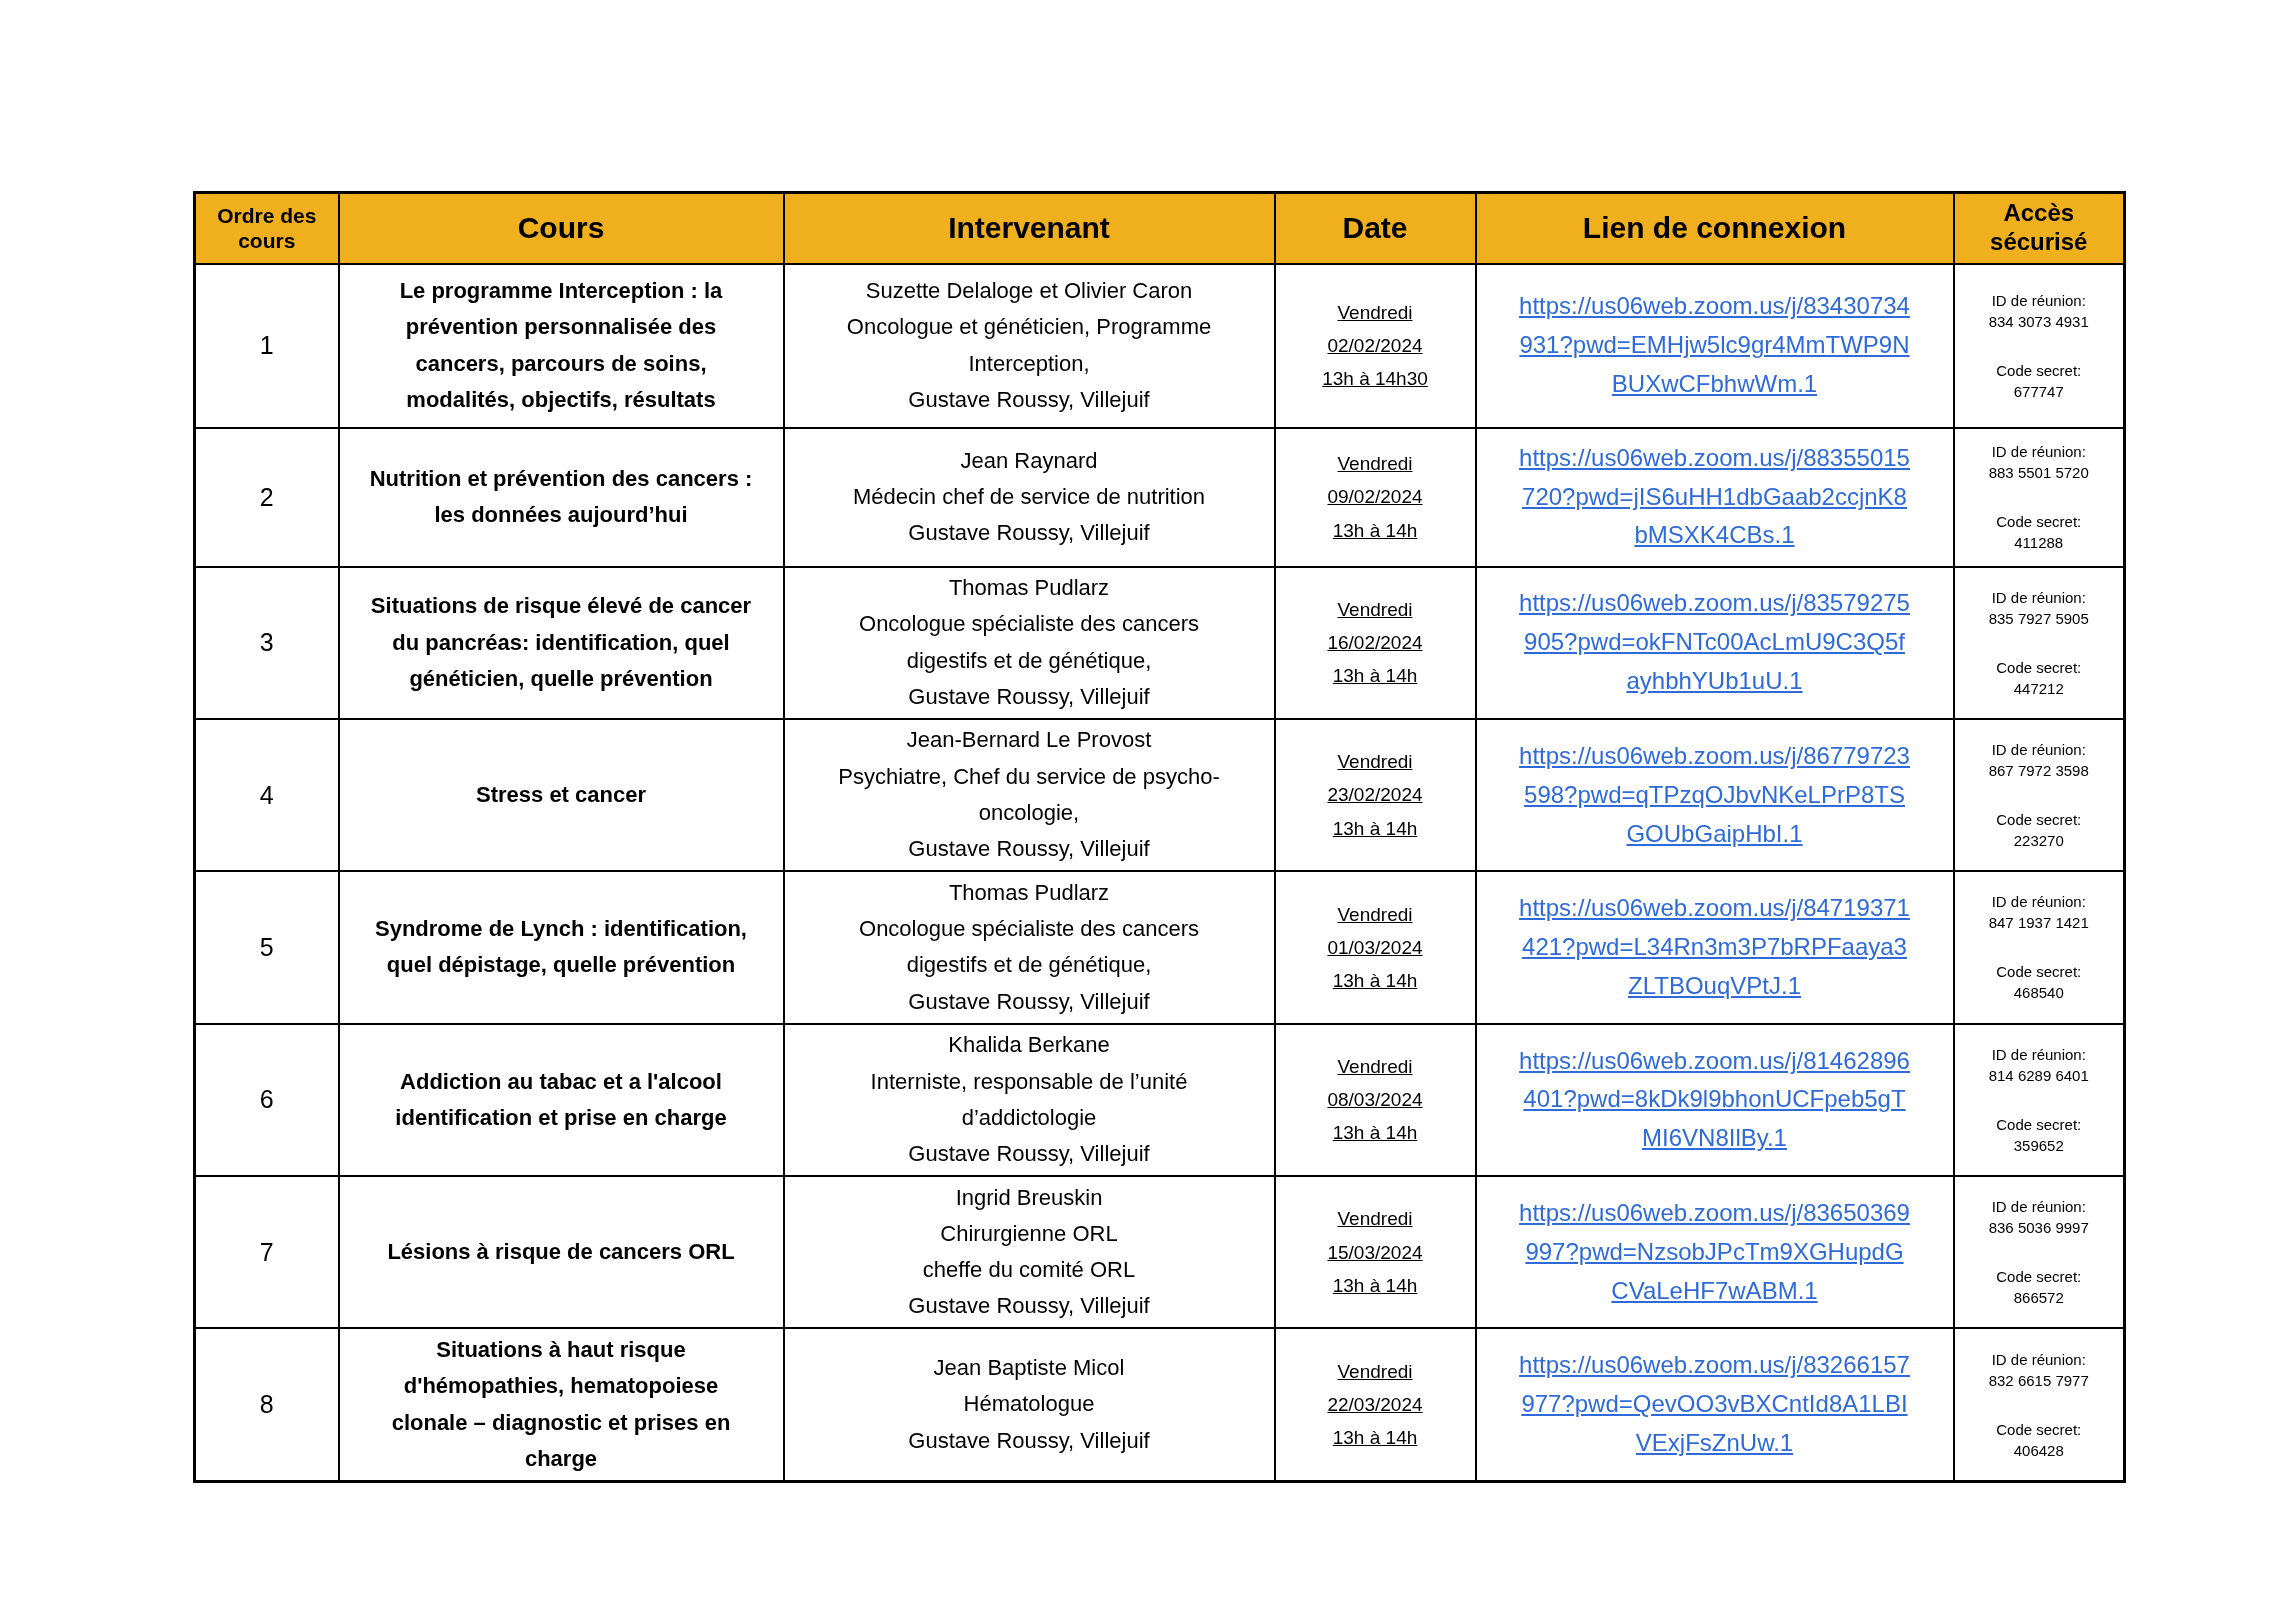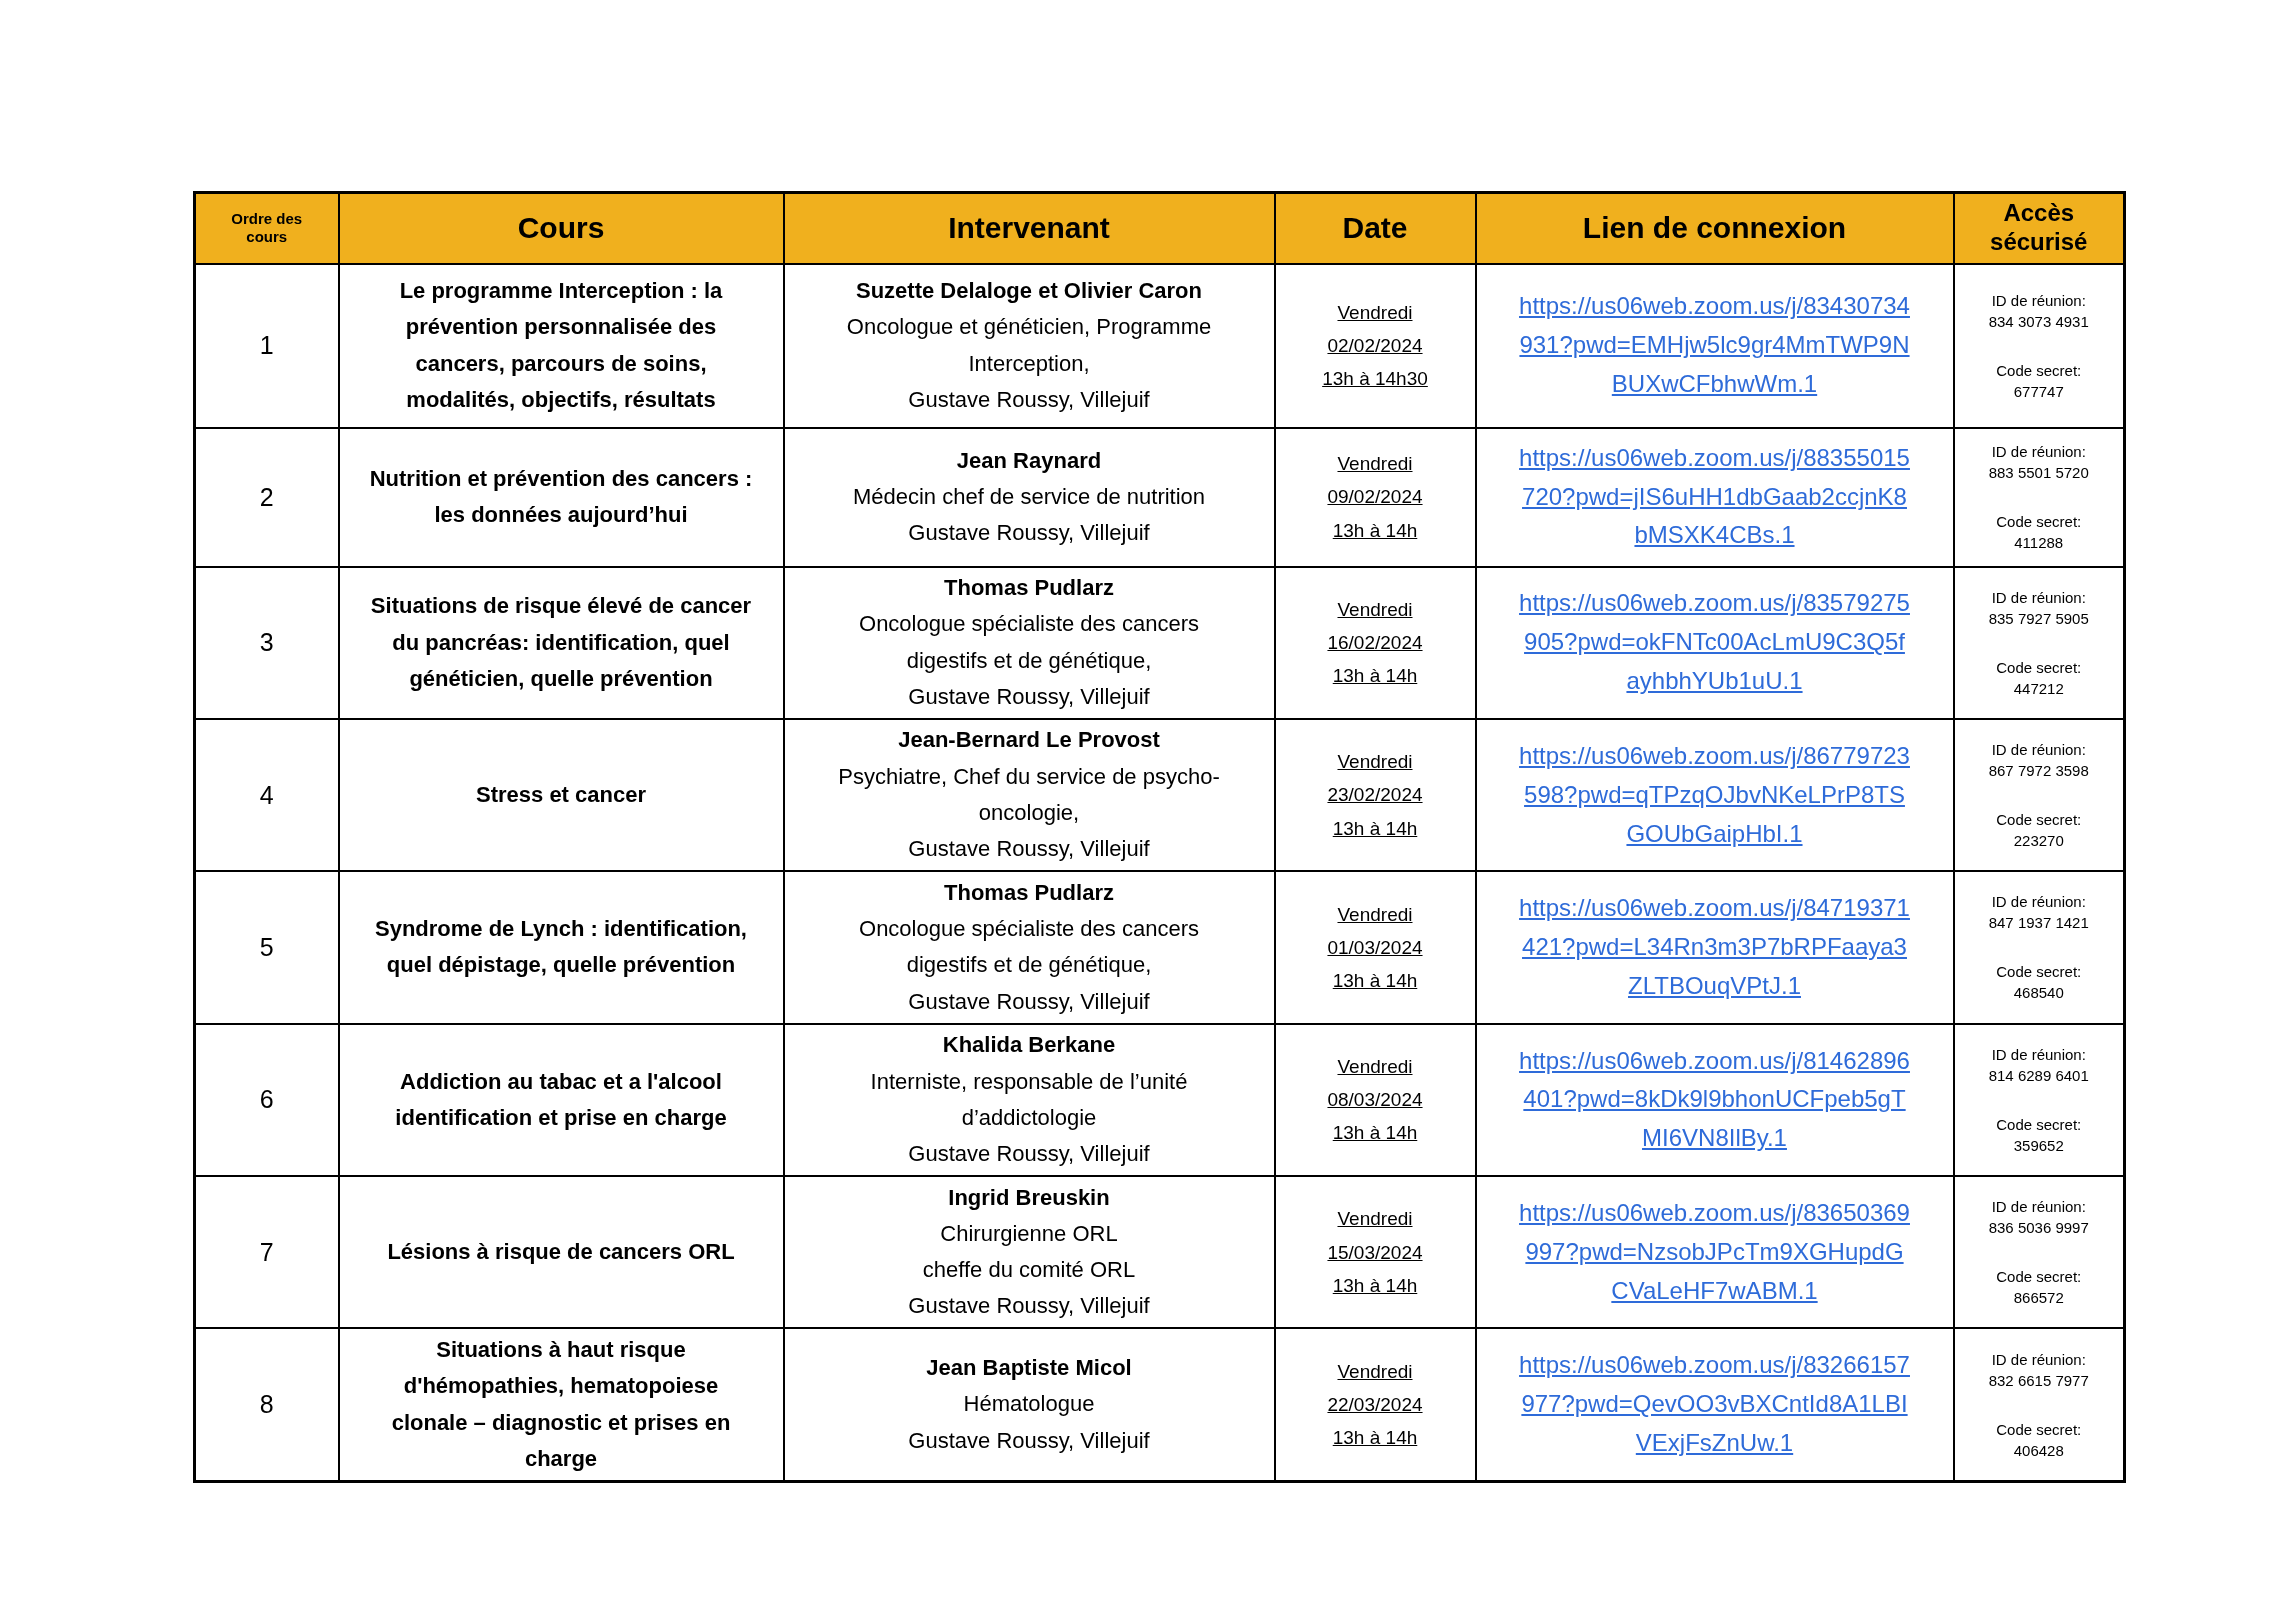--- a/index.html
+++ b/index.html
@@ -31,42 +31,42 @@
     padding: 2.6px 10.5px;
     overflow: hidden;
   }
   thead tr { height: 71px; }
   thead th {
     background: #F0B01E;
     font-weight: 700;
     white-space: pre-line;
     color: #000000;
   }
-  .h-order  { font-size: 15px; line-height: 1.2; }
+  .h-order  { font-size: 21px; line-height: 1.2; }
   .h-course, .h-speaker, .h-date, .h-link { font-size: 30px; }
   .h-access { font-size: 24px; line-height: 1.2; margin-top: 40px; }
 
   tbody tr:nth-child(1) { height: 164px; }
   tbody tr:nth-child(2) { height: 139px; }
   tbody tr:nth-child(3) { height: 151px; }
   tbody tr:nth-child(4) { height: 133px; }
   tbody tr:nth-child(5) { height: 138px; }
   tbody tr:nth-child(6) { height: 141px; }
   tbody tr:nth-child(7) { height: 139px; }
   tbody tr:nth-child(8) { height: 143px; }
 
   .c-order { font-size: 25px; }
   .c-course {
     font-size: 22px;
     font-weight: 700;
     line-height: 1.65;
     white-space: pre-line;
     border-radius: 30px;
   }
-  .speaker-name { font-size: 22px; font-weight: 700; line-height: 1.65; text-align: center; }
+  .speaker-name { font-size: 22px; font-weight: 400; line-height: 1.65; text-align: center; }
   .speaker-rest { font-size: 22px; line-height: 1.65; white-space: pre-line; }
   .c-date { font-size: 19px; line-height: 1.75; white-space: pre-line; text-decoration: underline; }
   .zoom-link {
     color: #2E6BD9;
     font-size: 24px;
     line-height: 1.62;
     white-space: pre-line;
     word-break: break-all;
     text-decoration: underline;
     cursor: pointer;

